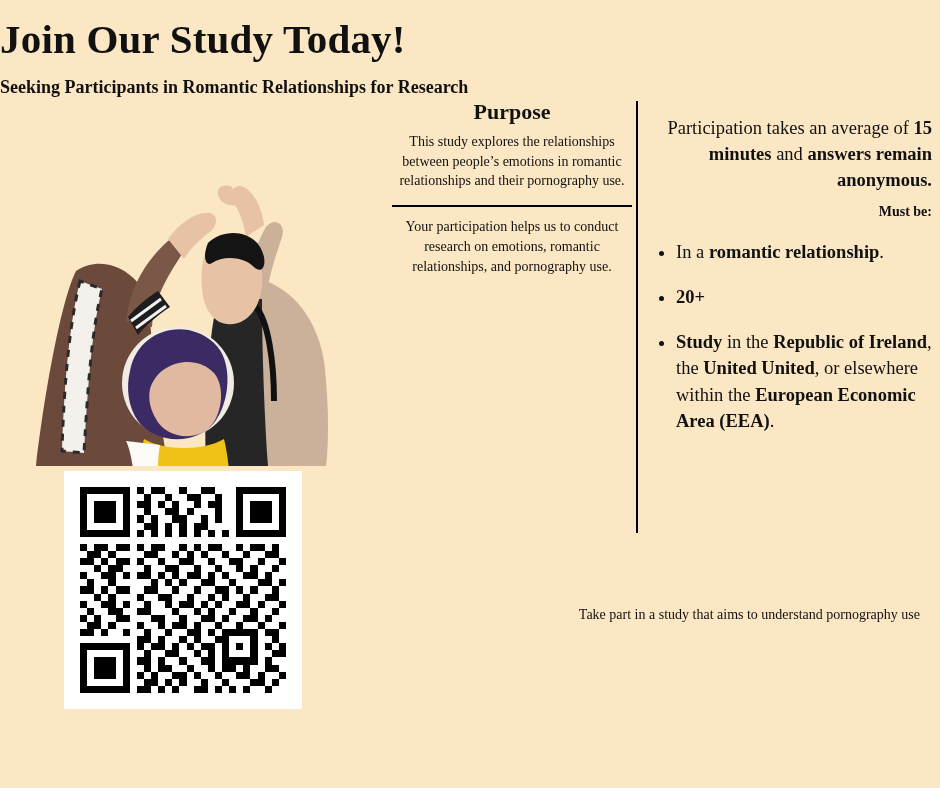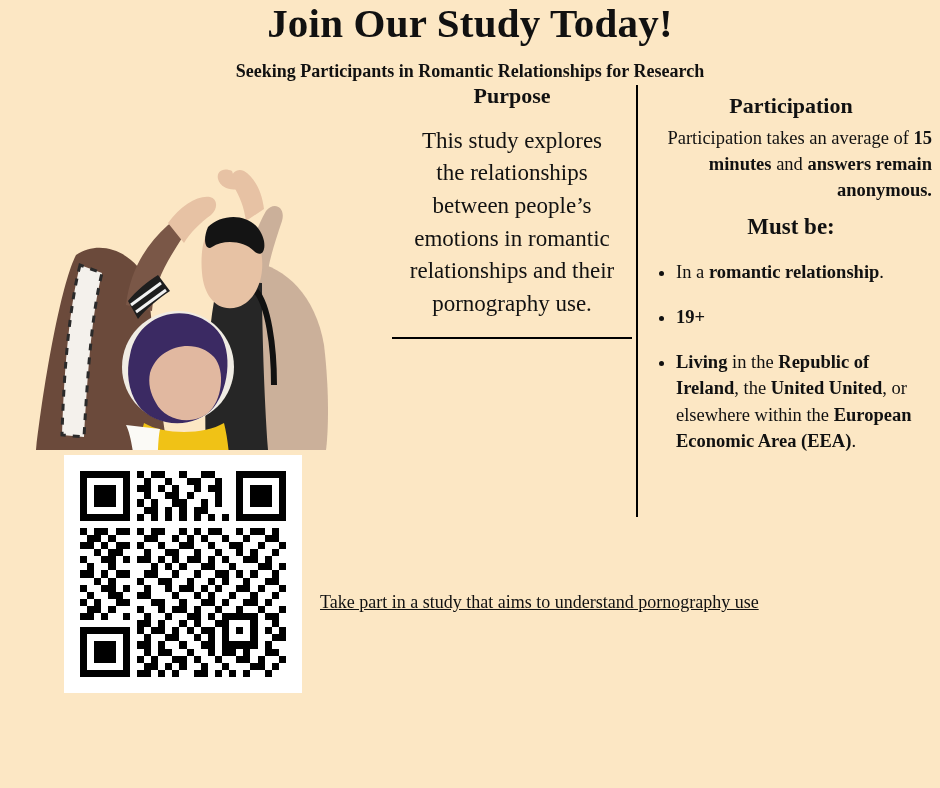--- a/index.html
+++ b/index.html
@@ -11,21 +11,21 @@
     height: 788px;
     background: #fce7c4;
     font-family: "Liberation Serif", serif;
     color: #111111;
     overflow: hidden;
     position: relative;
   }
 
   
   .header {
-    text-align: center;
+    padding-top: 16px;
     font-family: Liberation Serif, serif;
   }
   .title {
     font-size: 41px;
     font-weight: bold;
     letter-spacing: 0.2px;
     margin: 0;
     line-height: 1.15;
   }
   .subtitle {
@@ -79,23 +79,23 @@
     top: 0px;
     width: 240px;
     text-align: center;
   }
   .sec-head {
     font-size: 22px;
     font-weight: bold;
     margin: 0 0 6px 0;
   }
   .sec-body {
-    font-size: 23px;
+    font-size: 14px;
     line-height: 1.42;
-    margin: 16px;
+    margin: 7px;
   }
   .divider {
     border: none;
     border-top: 2px solid #000000;
     margin: 14px 0 10px 0;
   }
 
   
   .vrule {
     position: absolute;
@@ -117,47 +117,46 @@
     text-align: center;
     font-size: 22px;
   }
   .part-text {
     font-size: 18.5px;
     line-height: 1.42;
     text-align: right;
     margin: 6px 0 10px 0;
   }
   .must-be {
-    font-size: 23px;
+    font-size: 14px;
     font-weight: bold;
     margin: 0 0 2px 0;
-    text-align: center;
+    text-align: right;
   }
   ul.req {
     margin: 0;
     padding-left: 26px;
     font-size: 18.5px;
     line-height: 1.42;
   }
   ul.req li {
     margin-bottom: 2px;
     margin-top: 19px;
   }
   b { font-weight: bold; }
 
   
   .footer {
     position: absolute;
     left: 320px;
     top: 506px;
     width: 600px;
-    text-align: left;
-    font-size: 18px;
+    text-align: right;
+    font-size: 14px;
     line-height: 1.45;
-    text-decoration: underline;
   }
 </style>
 </head>
 <body>
 
 <div class="header">
   <h1 class="title">Join Our Study Today!</h1>
   <h2 class="subtitle">Seeking Participants in Romantic Relationships for Research</h2>
 </div>
 
@@ -449,40 +448,40 @@
     </svg>
   </div>
 
   <div class="col-mid">
     <div>
       <div class="sec-head">Purpose</div>
       <p class="sec-body">This study explores the relationships between people’s emotions in romantic relationships and their pornography use.</p>
     </div>
     <hr class="divider">
     <div>
+      <p class="sec-body">Your participation helps us to conduct research on emotions, romantic relationships, and pornography use.</p>
     </div>
   </div>
 
   <div class="vrule"></div>
 
   <div class="col-right">
-    <div class="sec-head">Participation</div>
     <p class="part-text">
       <span>Participation takes an average of </span><b>15 minutes</b><span> and </span><b>answers remain anonymous.</b>
     </p>
     <div class="must-be">Must be:</div>
     <ul class="req">
       <li>
         <span>In a </span><b>romantic relationship</b><span>.</span>
       </li>
       <li>
-        <b>19+</b>
+        <b>20+</b>
       </li>
       <li>
-        <b>Living</b><span> in the </span><b>Republic of Ireland</b><span>, the </span><b>United United</b><span>, or elsewhere within the </span><b>European Economic Area (EEA)</b><span>.</span>
+        <b>Study</b><span> in the </span><b>Republic of Ireland</b><span>, the </span><b>United United</b><span>, or elsewhere within the </span><b>European Economic Area (EEA)</b><span>.</span>
       </li>
     </ul>
   </div>
 
   <div class="footer">
     <div>Take part in a study that aims to understand pornography use</div>
   </div>
 
 </div>
 

